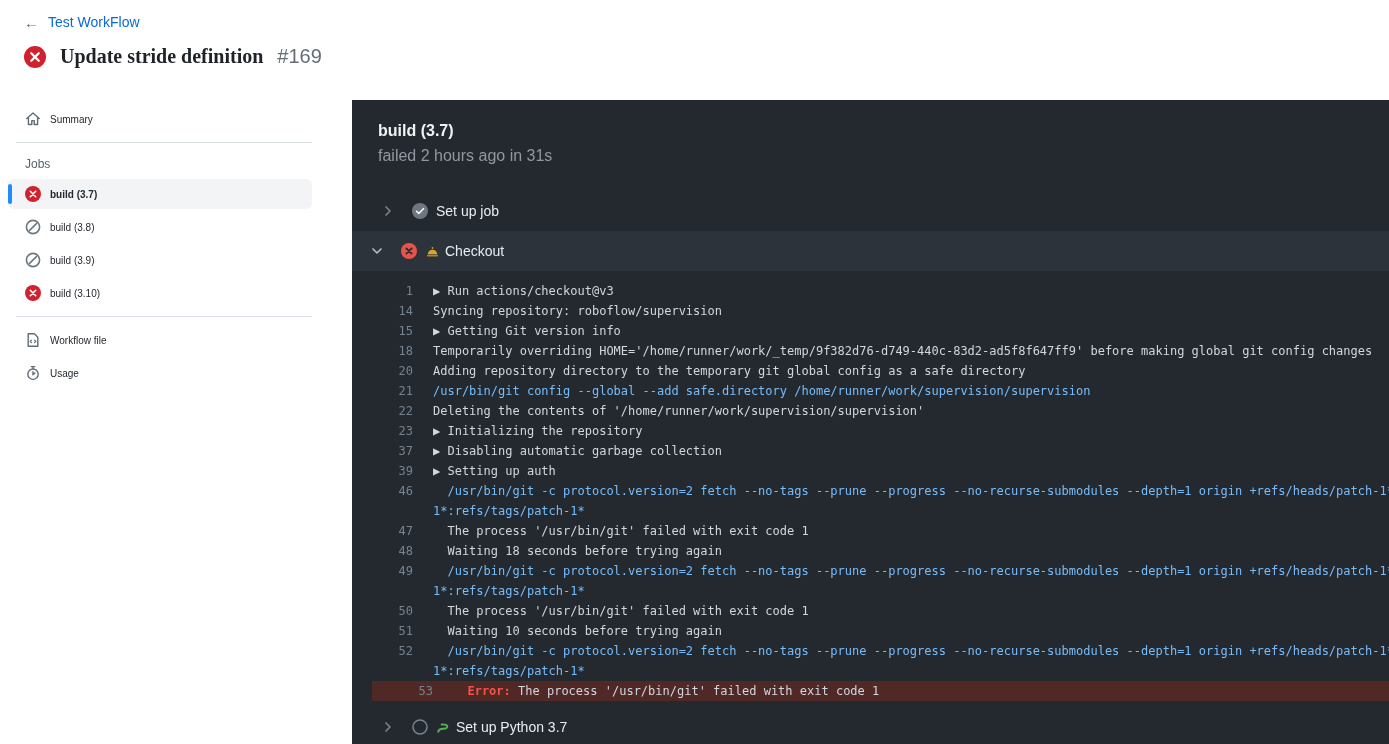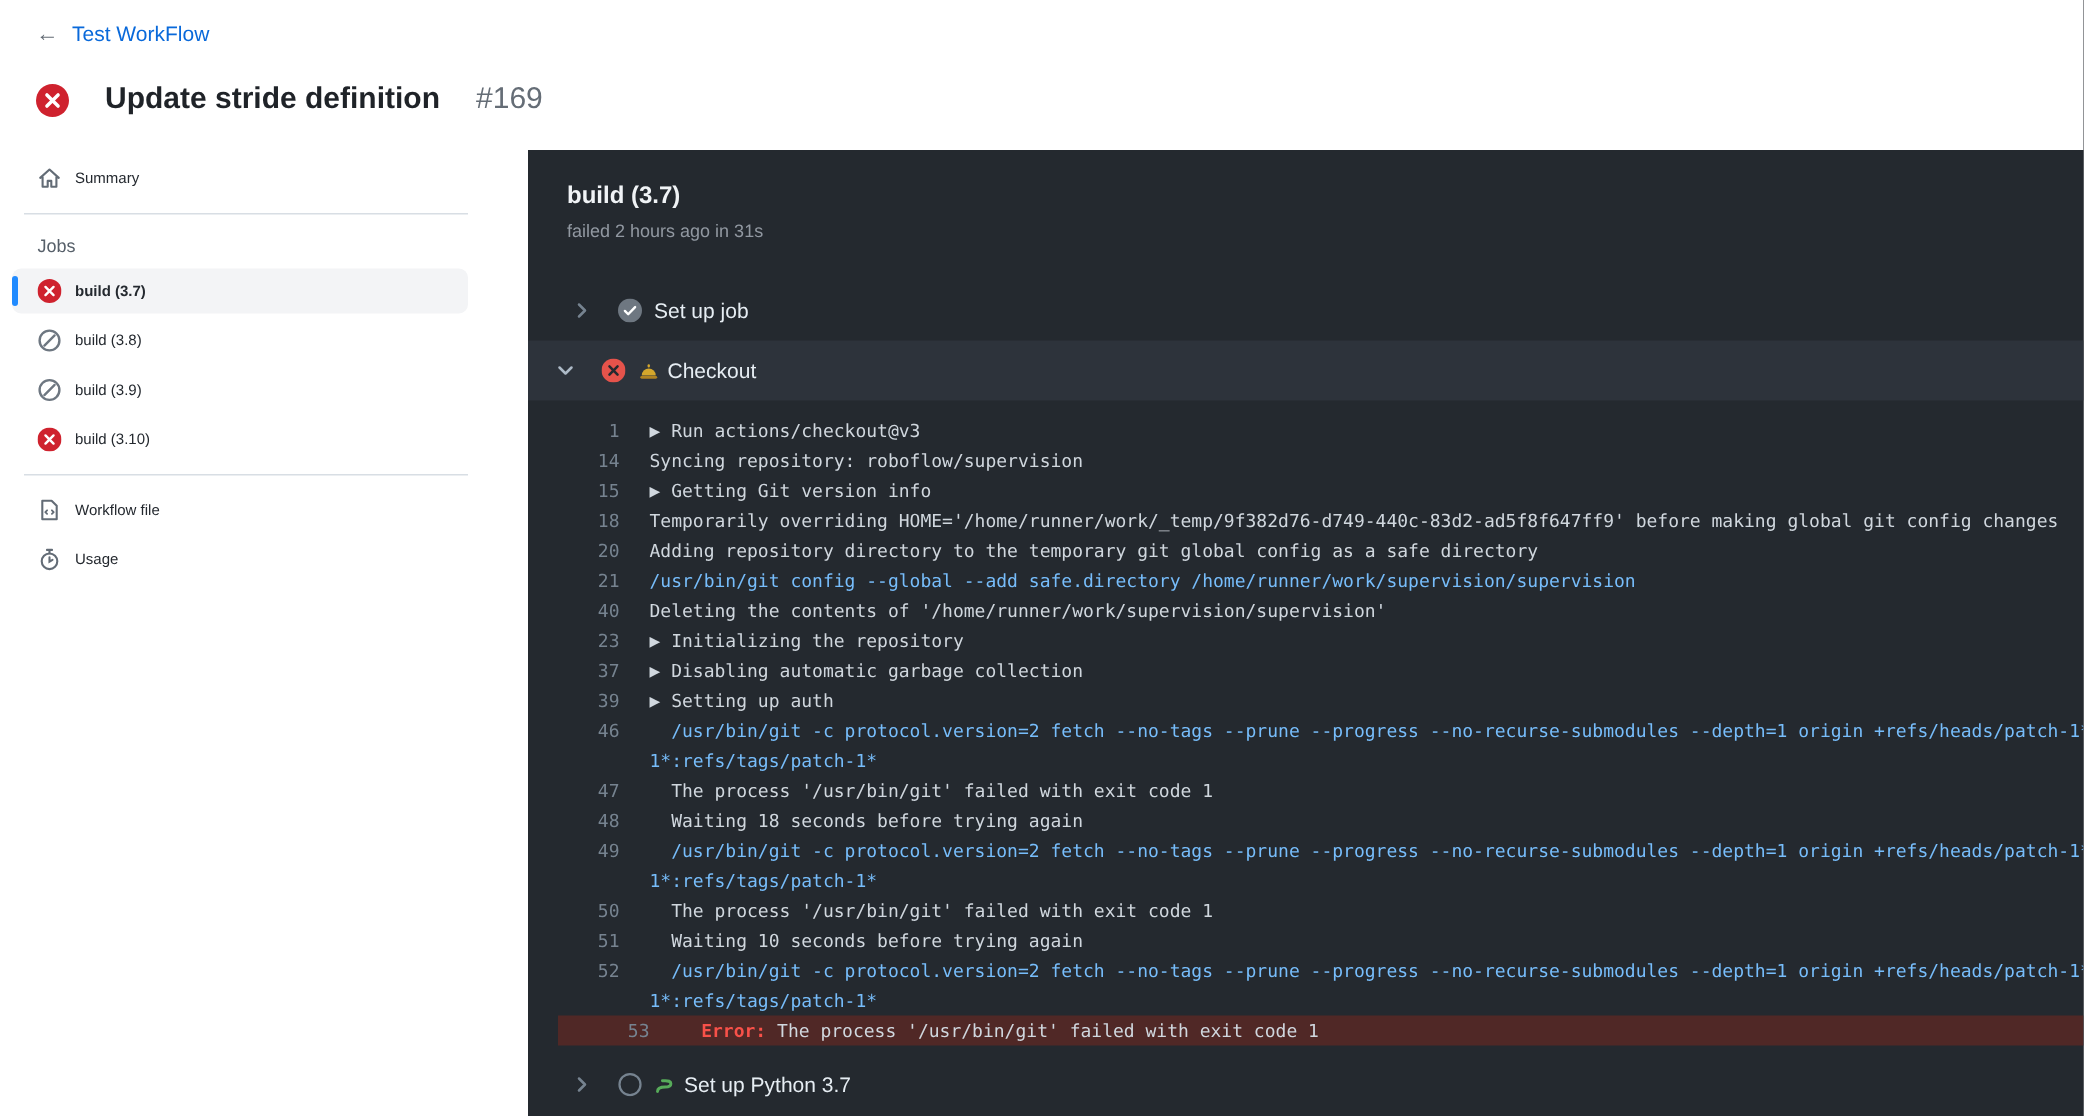--- a/index.html
+++ b/index.html
@@ -14,21 +14,21 @@
   .back {
     position:absolute; left:24px; top:14px;
     display:flex; align-items:center; gap:9px;
     font-size:14px; color:var(--accent,#0969da); text-decoration:none; cursor:pointer;
   }
   .back .arrow { color:#656d76; font-size:15px; line-height:1; }
   .title-row {
     position:absolute; left:24px; top:41px;
     display:flex; align-items:center; gap:10px;
   }
-  .title-row h1 { margin:14px; font-size:20px; font-weight:700; color:#1f2328; }
+  .title-row h1 { margin:4px; font-size:20px; font-weight:700; color:#1f2328;font-family:Liberation Serif, serif; }
   .run-num { font-size:20px; font-weight:400; color:#656d76; }
 
   
   .sidebar { position:absolute; left:8px; top:104px; width:304px; }
   .side-item {
     display:flex; align-items:center; padding:7px 8px 7px 17px;
     font-size:10px; border-radius:6px; color:#24292f; cursor:pointer;
     position:relative; margin-bottom:3px; height:30px;
   }
   .side-item svg { flex:none; }
@@ -41,21 +41,21 @@
   .side-hr { border:none; border-top:1px solid #d8dee4; margin:8px 0 8px 8px; }
   .side-header { font-size:12px; color:#57606a; padding:6px 8px 8px 17px; }
 
   
   .main {
     position:absolute; left:352px; top:100px; right:0; bottom:0;
     background:var(--log-bg,#24292f); overflow:hidden; color:#d0d7de;
   }
   .log-header { padding:22px 26px 0; }
   .log-header h2 { margin:0; font-size:16px; font-weight:700; color:#f0f3f6; }
-  .log-header .sub { margin-top:7px; font-size:12px; color:#9198a1; }
+  .log-header .sub { margin-top:7px; font-size:16px; color:#9198a1; }
   .steps { margin-top:26px; }
   .step {
     display:flex; align-items:center; height:40px; padding-left:28px;
     font-size:14px; color:#e6edf3; cursor:pointer;
   }
   .step .chev { width:16px; height:16px; margin-right:16px; display:flex; }
   .step .sicon { width:16px; height:16px; margin-right:8px; display:flex; }
   .step .emoji { width:15px; height:15px; margin-right:5px; display:flex; }
   .step .slabel { white-space:nowrap; }
   .step.checkout { background:#2d333b;padding-left:17px; }
@@ -226,21 +226,21 @@
         </div>
         <div class="log-row">
           <span class="num">20</span>
           <span class="txt">Adding repository directory to the temporary git global config as a safe directory</span>
         </div>
         <div class="log-row">
           <span class="num">21</span>
           <span class="txt command">/usr/bin/git config --global --add safe.directory /home/runner/work/supervision/supervision</span>
         </div>
         <div class="log-row">
-          <span class="num">40</span>
+          <span class="num">22</span>
           <span class="txt">Deleting the contents of '/home/runner/work/supervision/supervision'</span>
         </div>
         <div class="log-row">
           <span class="num">23</span>
           <span class="txt">▶ Initializing the repository</span>
         </div>
         <div class="log-row">
           <span class="num">37</span>
           <span class="txt">▶ Disabling automatic garbage collection</span>
         </div>

